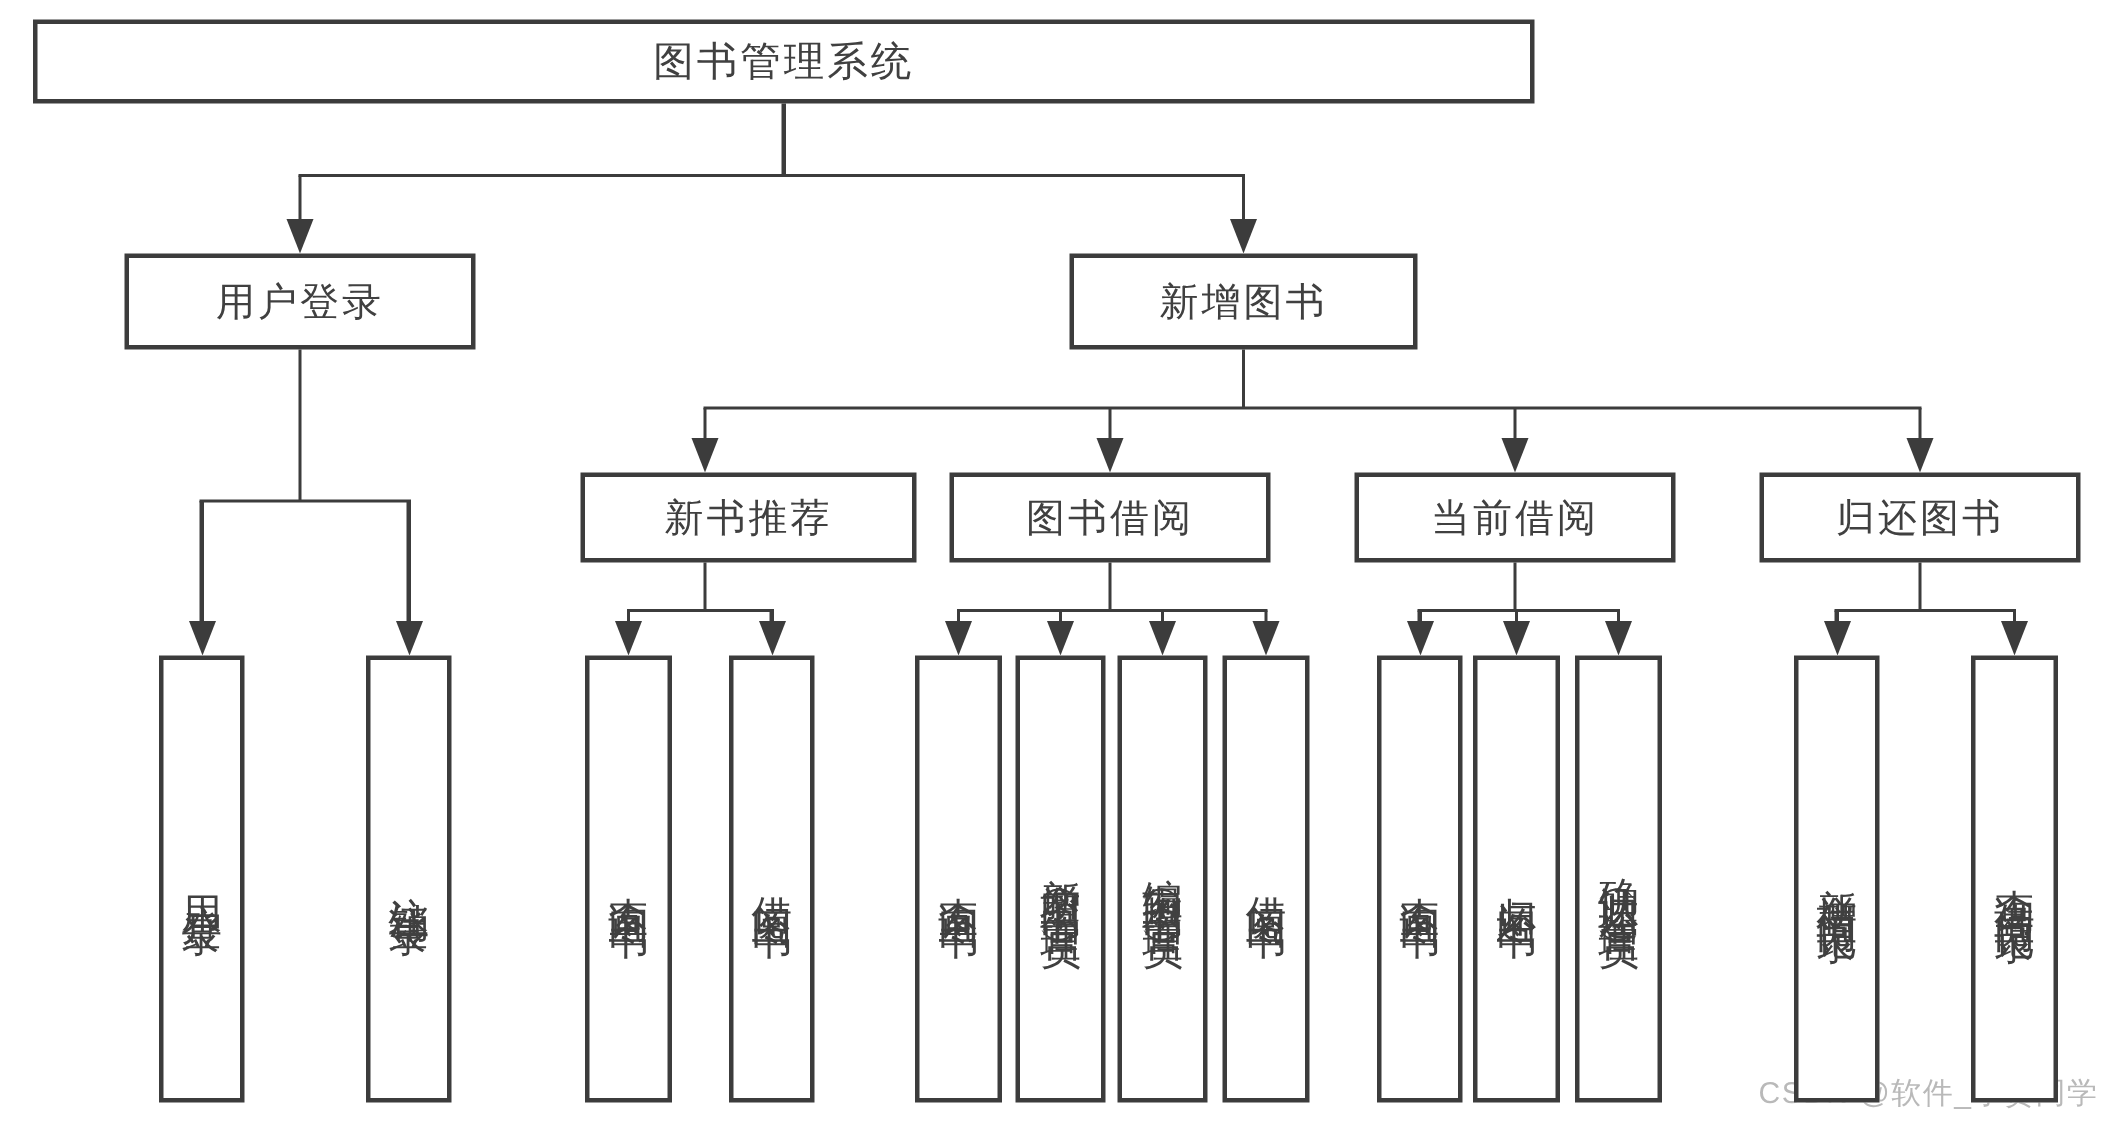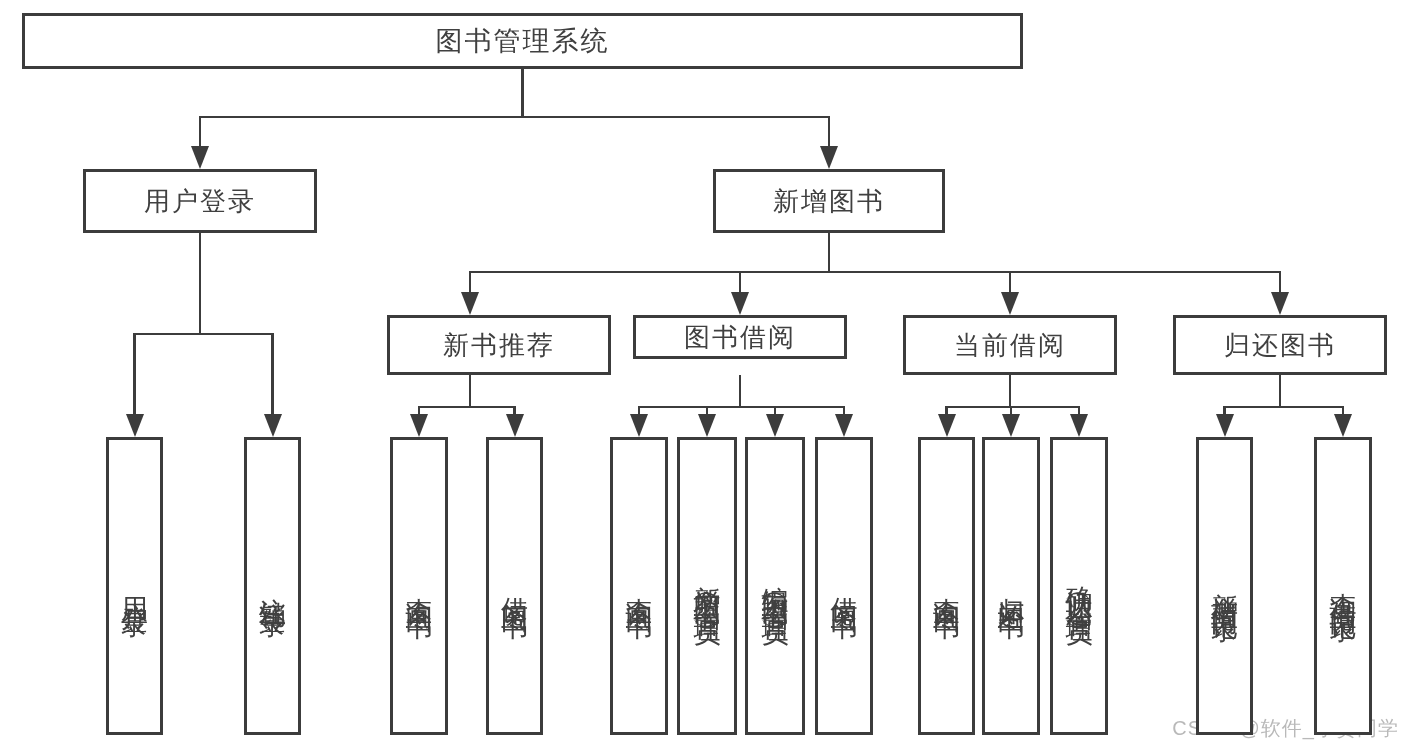--- a/index.html
+++ b/index.html
@@ -77,21 +77,21 @@
     <div class="vline" style="left: 468.75px; top: 375px; width: 2.5px; height: 32px;"></div>
     <div class="hline" style="left: 417.75px; top: 405.75px; width: 98px; height: 2.5px;"></div>
     <div class="vline" style="left: 417.75px; top: 407px; width: 2.5px; height: 11px;"></div>
     <div class="arrow" style="left: 410px; top: 414px;"></div>
     <div class="box vertical" style="left: 390px; top: 437px; width: 58px; height: 298px;">查询图书</div>
     <div class="vline" style="left: 513.25px; top: 407px; width: 2.5px; height: 11px;"></div>
     <div class="arrow" style="left: 505.5px; top: 414px;"></div>
     <div class="box vertical" style="left: 486px; top: 437px; width: 57px; height: 298px;">借阅图书</div>
     <div class="vline" style="left: 738.75px; top: 272px; width: 2.5px; height: 24px;"></div>
     <div class="arrow" style="left: 731px; top: 292px;"></div>
-    <div class="box" style="left: 633px; top: 315px; width: 214px; height: 44px;">图书借阅</div>
+    <div class="box" style="left: 633px; top: 315px; width: 214px; height: 60px;">图书借阅</div>
     <div class="vline" style="left: 738.75px; top: 375px; width: 2.5px; height: 32px;"></div>
     <div class="hline" style="left: 637.75px; top: 405.75px; width: 207.5px; height: 2.5px;"></div>
     <div class="vline" style="left: 637.75px; top: 407px; width: 2.5px; height: 11px;"></div>
     <div class="arrow" style="left: 630px; top: 414px;"></div>
     <div class="box vertical" style="left: 610px; top: 437px; width: 58px; height: 298px;">查询图书</div>
     <div class="vline" style="left: 705.75px; top: 407px; width: 2.5px; height: 11px;"></div>
     <div class="arrow" style="left: 698px; top: 414px;"></div>
     <div class="box vertical" style="left: 677px; top: 437px; width: 60px; height: 298px;">新增图书（管理员）</div>
     <div class="vline" style="left: 773.75px; top: 407px; width: 2.5px; height: 11px;"></div>
     <div class="arrow" style="left: 766px; top: 414px;"></div>

